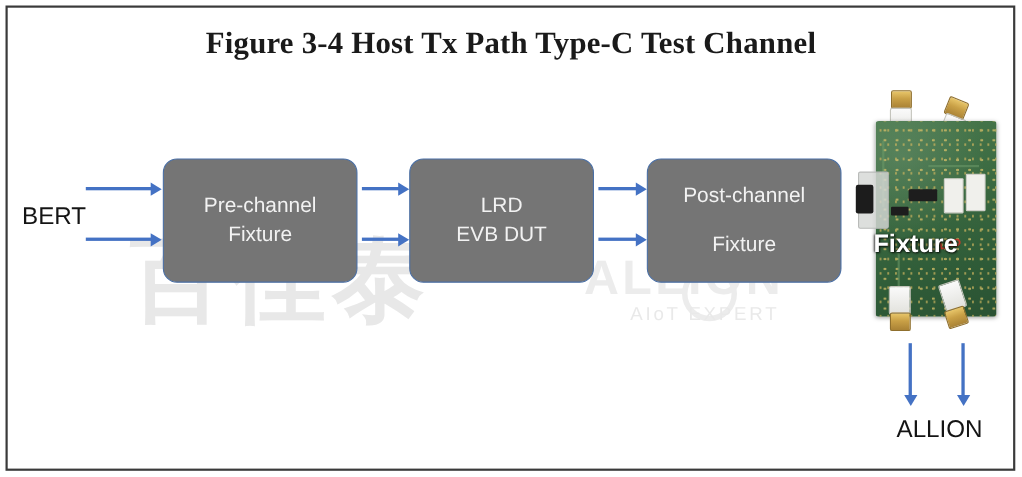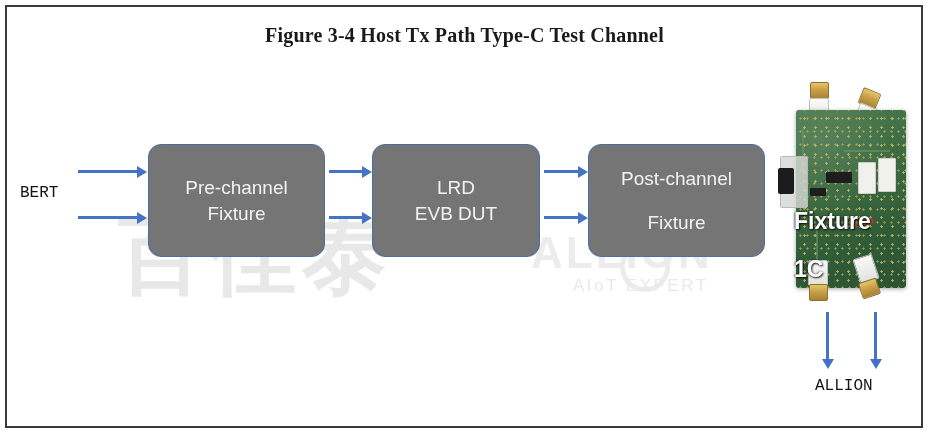--- a/index.html
+++ b/index.html
@@ -33,21 +33,21 @@
 
   
   .fig-title {
     position: absolute;
     left: 0;
     top: 24px;
     width: 929px;
     text-align: center;
     font-family: "Liberation Serif", "DejaVu Serif", serif;
     font-weight: bold;
-    font-size: 20px;
+    font-size: 28px;
     letter-spacing: 0.2px;
     color: #1a1a1a;
   }
 
   
   .watermark {
     position: absolute;
     left: 0;
     top: 0;
     width: 929px;
@@ -149,24 +149,23 @@
     left: -4.5px;
     bottom: -9px;
     width: 0; height: 0;
     border-left: 6px solid transparent;
     border-right: 6px solid transparent;
     border-top: 10px solid #4472c4;
   }
 
   .label-text {
     position: absolute;
-    font-size: 16px;
+    font-size: 22px;
     color: #141414;
     white-space: nowrap;
-    font-family: Liberation Mono, monospace;
   }
 
   
   .pcb-wrap {
     position: absolute;
     left: 778px;
     top: 80px;
     width: 142px;
     height: 232px;
   }
@@ -341,16 +340,15 @@
     <div class="usbc-shell"></div>
     <div class="usbc-plug"></div>
 
     <div class="sma-body" style="left:30px; top:180px;"></div>
     <div class="sma" style="left:31px; top:204px;"></div>
 
     <div class="sma-body" style="left:78px; top:176px; transform:rotate(-18deg);"></div>
     <div class="sma" style="left:82px; top:200px; transform:rotate(-18deg);"></div>
 
     <div class="pcb-overlay-text" style="top:130px;">Fixture</div>
-    <div class="pcb-overlay-text" style="top:178px;">1C</div>
   </div>
 
 </div>
 
 </body></html>

